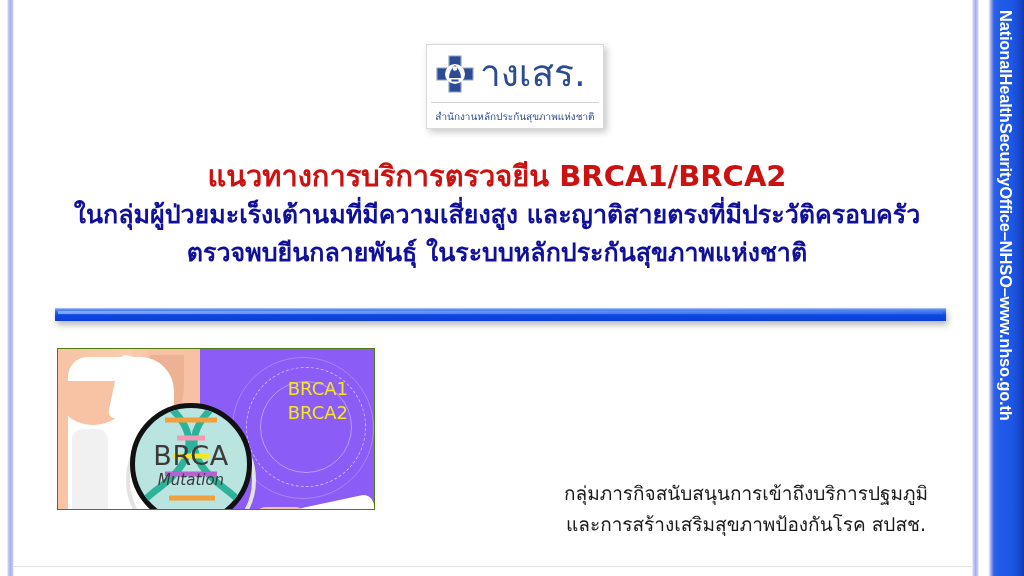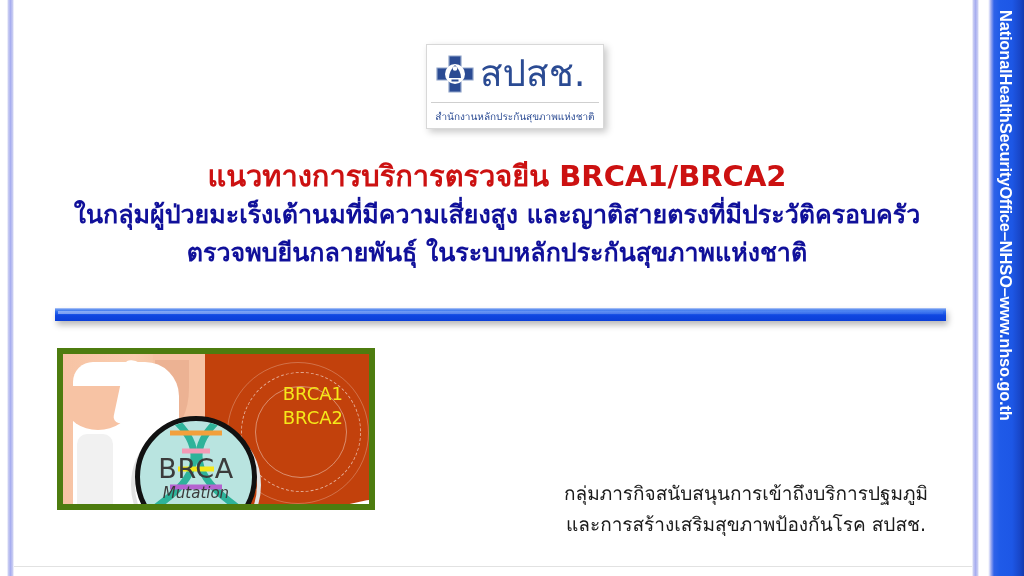--- a/index.html
+++ b/index.html
@@ -208,22 +208,22 @@
     background: linear-gradient(to right, rgba(255,255,255,0.42), rgba(255,255,255,0.08));
   }
 
   
   .illus {
     position: absolute;
     left: 57px;
     top: 348px;
     width: 318px;
     height: 162px;
-    background: #c2410c;
-    border: 6px solid #4d7c0f;
+    background: #8b5cf6;
+    border: 1px solid #4d7c0f;
     overflow: hidden;
   }
 
   .il-skin {
     position: absolute;
     left: 0;
     top: 0;
     width: 120px;
     height: 206px;
     background: linear-gradient(to right, #f7c3a4 0%, #f9cdae 60%, #f3bb9c 100%);
@@ -321,21 +321,21 @@
     font-size: 18px;
     font-weight: 400;
     line-height: 1.35;
     text-align: left;
     font-family: "DejaVu Sans", sans-serif;
   }
 
   .il-glass {
     position: absolute;
     left: 72px;
-    top: 62px;
+    top: 54px;
     width: 122px;
     height: 122px;
     border-radius: 50%;
     background: #b9e4e0;
     border: 5px solid #111111;
     overflow: hidden;
   }
   .il-glass-ring {
     position: absolute;
     left: 68px;
@@ -430,21 +430,21 @@
     <div class="logo-top">
       <span class="logo-cross">
         <svg viewBox="0 0 40 40" width="40" height="40" aria-hidden="true">
           <path d="M14 2 H26 V14 H38 V26 H26 V38 H14 V26 H2 V14 H14 Z" fill="#2b4b93" stroke="#8fa3c9" stroke-width="1.2"></path>
           <circle cx="20" cy="20" r="10" fill="#ffffff"></circle>
           <path d="M20 11 C16 15 14 19 14 24 L26 24 C26 19 24 15 20 11 Z" fill="#2b4b93"></path>
           <circle cx="20" cy="14.5" r="2.3" fill="#ffffff"></circle>
           <rect x="16.5" y="25.5" width="7" height="2" fill="#2b4b93"></rect>
         </svg>
       </span>
-      <span class="logo-word">สปสช.</span>
+      <span class="logo-word">างเสร.</span>
     </div>
     <div class="logo-divider"></div>
     <div class="logo-sub">สำนักงานหลักประกันสุขภาพแห่งชาติ</div>
   </div>
 
   <div class="title-block">
     <div class="title-red">แนวทางการบริการตรวจยีน BRCA1/BRCA2</div>
     <div class="title-blue">ในกลุ่มผู้ป่วยมะเร็งเต้านมที่มีความเสี่ยงสูง และญาติสายตรงที่มีประวัติครอบครัว</div>
     <div class="title-blue">ตรวจพบยีนกลายพันธุ์ ในระบบหลักประกันสุขภาพแห่งชาติ</div>
   </div>

